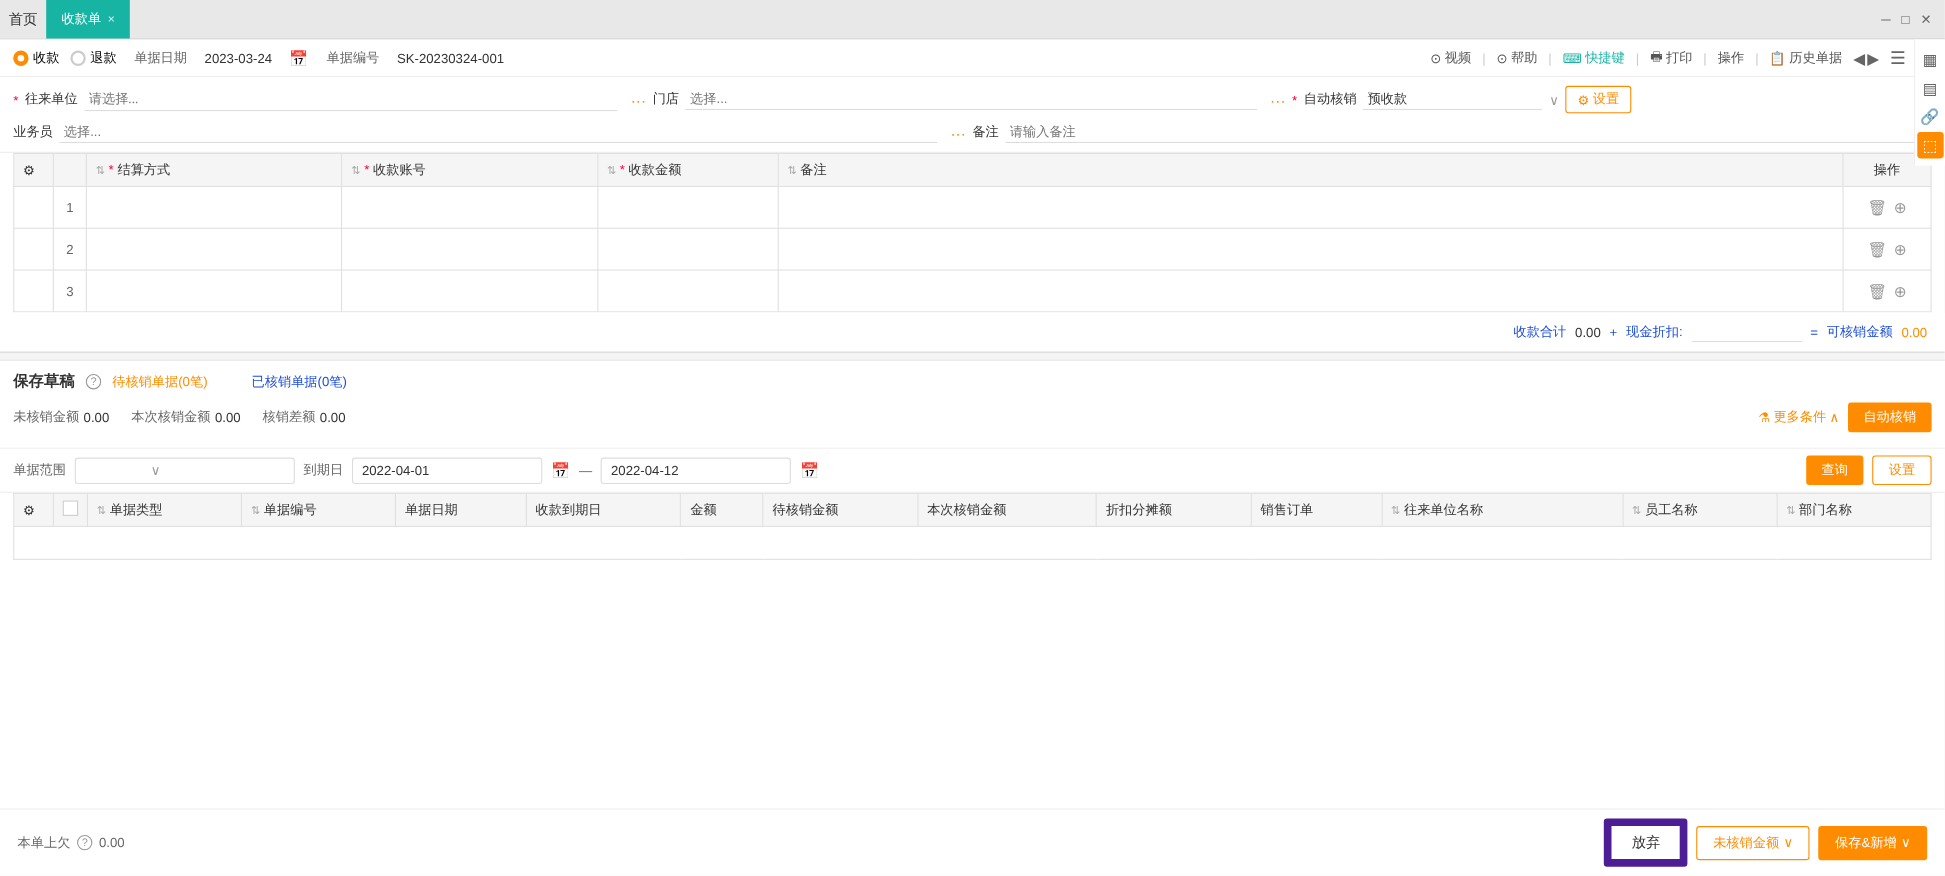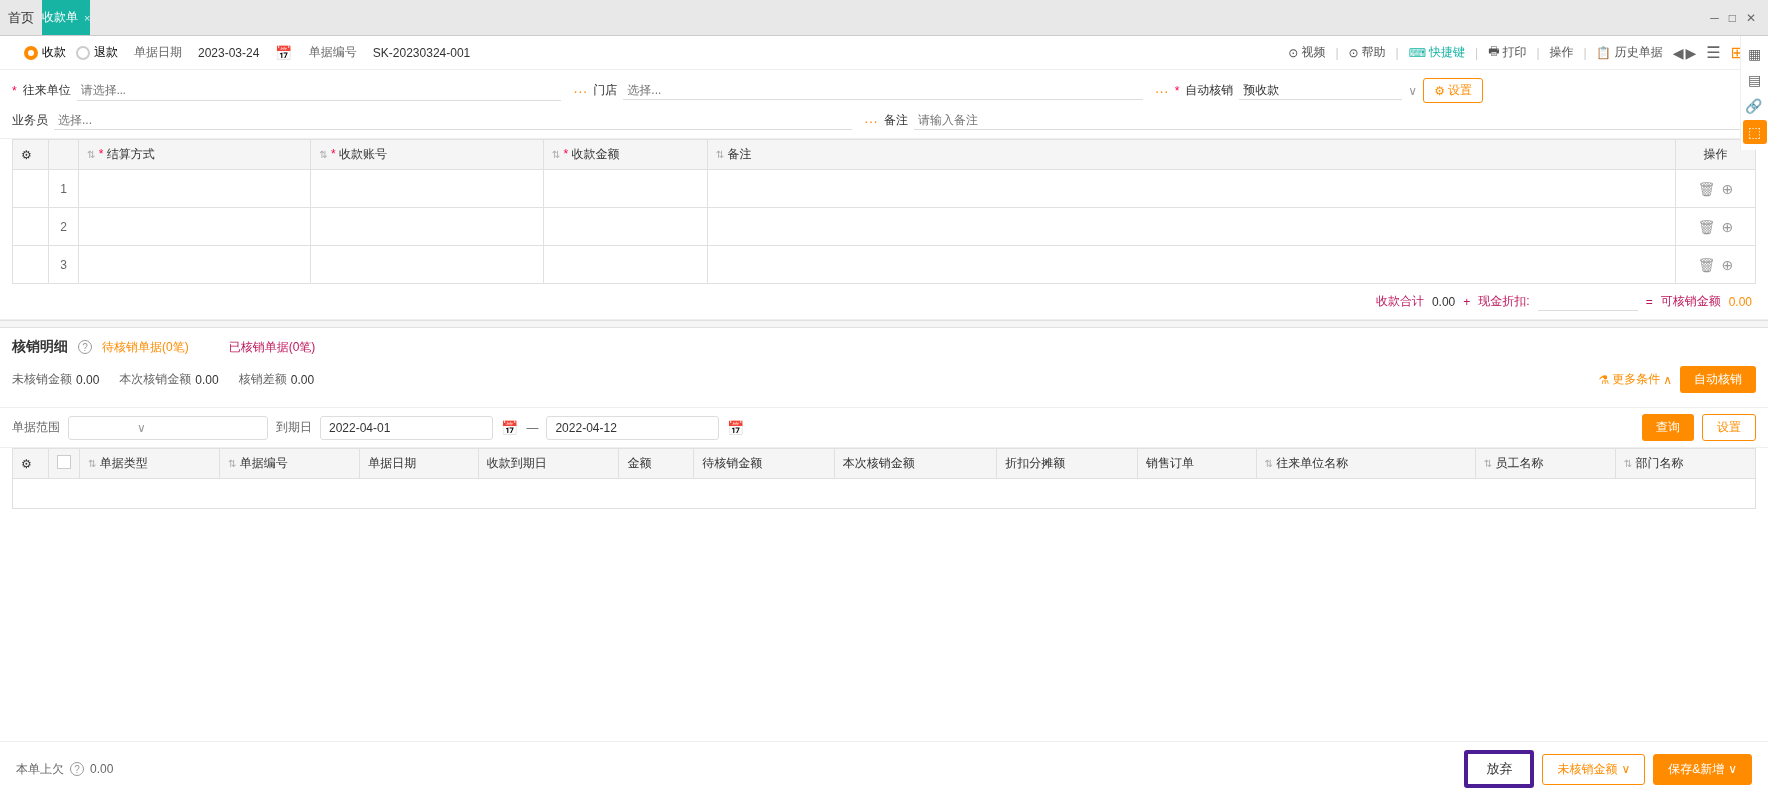--- a/index.html
+++ b/index.html
@@ -6,31 +6,31 @@
     body { width: 1768px; height: 796px; overflow: hidden; background: #f0f0f0; }
 
     
     .tab-bar {
       display: flex; align-items: center; background: #e8e8e8; height: 36px; border-bottom: 1px solid #ccc;
     }
     .tab-home {
       padding: 0 8px; height: 100%; display: flex; align-items: center; background: #e8e8e8; color: #333; cursor: pointer; font-size: 13px;
     }
     .tab-active {
-      padding: 0 0; height: 100%; display: flex; align-items: center; background: #17b3a3; color: #fff; cursor: pointer; font-size: 13px; gap: 6px;
+      padding: 0 14px; height: 100%; display: flex; align-items: center; background: #17b3a3; color: #fff; cursor: pointer; font-size: 13px; gap: 6px;
     }
     .tab-close { font-size: 11px; cursor: pointer; color: rgba(255,255,255,0.8); }
     .tab-bar-right { margin-left: auto; display: flex; align-items: center; gap: 10px; padding-right: 12px; color: #666; font-size: 16px; cursor: pointer; }
 
     
     .main-container { background: #fff; height: calc(796px - 36px); display: flex; flex-direction: column; }
 
     
     .toolbar {
-      display: flex; align-items: center; padding: 6px 24px; border-bottom: 1px solid #eee; gap: 16px; background: #fff;
+      display: flex; align-items: center; padding: 6px 12px; border-bottom: 1px solid #eee; gap: 16px; background: #fff;
     }
     .radio-group { display: flex; align-items: center; gap: 10px; }
     .radio-item { display: flex; align-items: center; gap: 4px; cursor: pointer; }
     .radio-dot { width: 14px; height: 14px; border-radius: 50%; border: 2px solid #ff8c00; background: #ff8c00; display: flex; align-items: center; justify-content: center; }
     .radio-dot-empty { width: 14px; height: 14px; border-radius: 50%; border: 2px solid #ccc; background: #fff; }
     .radio-inner { width: 6px; height: 6px; border-radius: 50%; background: #fff; }
     .toolbar-label { color: #666; }
     .toolbar-value { color: #333; font-weight: 500; }
     .toolbar-icon { color: #666; cursor: pointer; font-size: 14px; }
     .toolbar-right { margin-left: auto; display: flex; align-items: center; gap: 10px; }
@@ -63,21 +63,21 @@
     }
     .row-num { color: #666; text-align: center; width: 30px; }
     .gear-col { width: 36px; text-align: center; color: #666; cursor: pointer; }
     .col-actions { display: flex; align-items: center; gap: 6px; justify-content: center; }
     .icon-btn { color: #999; cursor: pointer; font-size: 14px; }
 
     
     .summary-row {
       display: flex; align-items: center; justify-content: flex-end; padding: 8px 16px; gap: 8px; border-bottom: 1px solid #eee; background: #fff;
     }
-    .summary-label { color: #be185d; }
+    .summary-label { color: #1d4ed8; }
     .summary-value { color: #333; font-weight: 500; }
     .summary-orange { color: #ff8c00; font-weight: 500; }
     .summary-input { border: none; border-bottom: 1px solid #ddd; width: 100px; padding: 2px 4px; outline: none; }
 
     
     .section-divider { background: #f5f5f5; height: 8px; border-top: 1px solid #e0e0e0; border-bottom: 1px solid #e0e0e0; }
 
     
     .verification-section { padding: 10px 12px; background: #fff; border-bottom: 1px solid #eee; }
     .verification-header { display: flex; align-items: center; gap: 10px; margin-bottom: 6px; }
@@ -111,21 +111,21 @@
     .bottom-table td { border: 1px solid #e0e0e0; padding: 4px 8px; height: 0; }
     .checkbox-cell { width: 30px; text-align: center; }
     .checkbox { width: 14px; height: 14px; border: 1px solid #ccc; background: #fff; display: inline-block; cursor: pointer; }
 
     
     .footer {
       display: flex; align-items: center; padding: 8px 16px; background: #fff; border-top: 1px solid #eee; margin-top: auto; justify-content: space-between;
     }
     .footer-left { display: flex; align-items: center; gap: 6px; color: #666; }
     .footer-right { display: flex; align-items: center; gap: 8px; }
-    .btn-abandon { background: #fff; border: 4px solid #4c1d95; color: #333; padding: 6px 18px; border-radius: 3px; cursor: pointer; font-size: 13px; }
+    .btn-abandon { background: #fff; border: 7px solid #4c1d95; color: #333; padding: 6px 18px; border-radius: 3px; cursor: pointer; font-size: 13px; }
     .btn-save-draft {
       background: #fff; border: 1px solid #ff8c00; color: #ff8c00; padding: 6px 14px; border-radius: 3px; cursor: pointer; font-size: 13px;
       display: flex; align-items: center; gap: 4px;
     }
     .btn-save-new {
       background: #ff8c00; border: 1px solid #ff8c00; color: #fff; padding: 6px 14px; border-radius: 3px; cursor: pointer; font-size: 13px;
       display: flex; align-items: center; gap: 4px;
     }
 
     
@@ -338,21 +338,21 @@
     <input class="summary-input" value="" style="">
     <span class="summary-label">=</span>
     <span class="summary-label">可核销金额</span>
     <span class="summary-orange">0.00</span>
   </div>
 
   <div class="section-divider"></div>
 
   <div class="verification-section">
     <div class="verification-header">
-      <span class="section-title">核销明细</span>
+      <span class="section-title">保存草稿</span>
       <span class="info-icon">?</span>
       <span class="tab-link">待核销单据(0笔)</span>
       <span class="summary-label" style="margin:0 4px;">　</span>
       <span class="summary-label">已核销单据(0笔)</span>
     </div>
     <div class="verification-stats">
       <div class="stat-item">
         <span class="stat-label">未核销金额</span>
         <span class="stat-value">0.00</span>
       </div>

